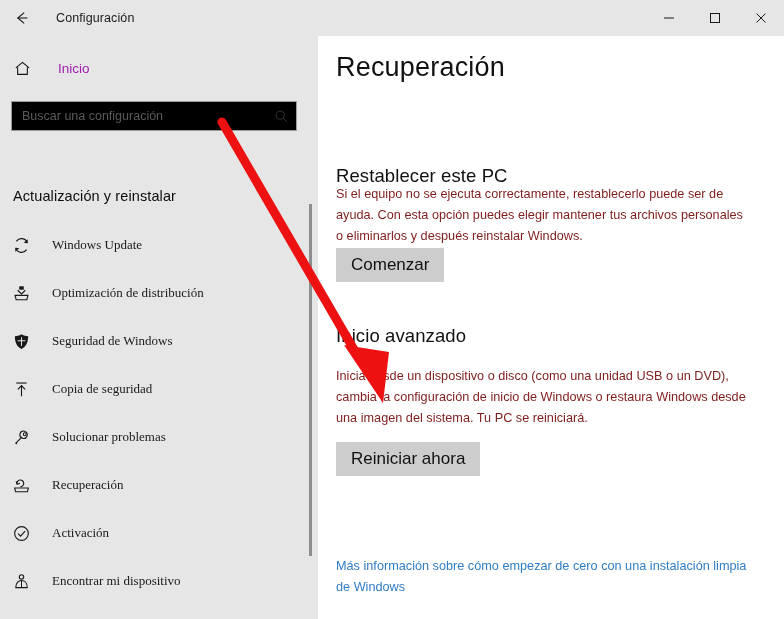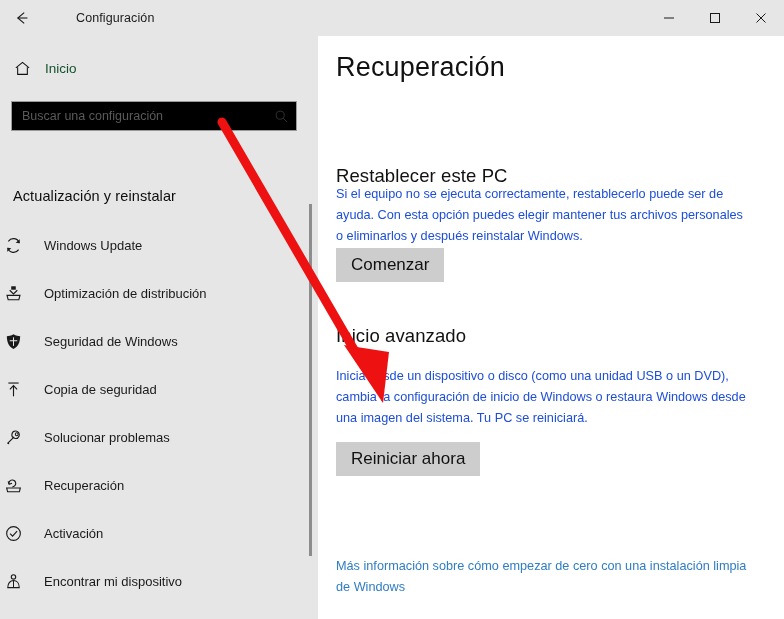--- a/index.html
+++ b/index.html
@@ -11,21 +11,21 @@
   }
   #app { position: relative; width: 784px; height: 619px; background: #ffffff; }
 
   
   .titlebar {
     position: absolute; top: 0; left: 0; width: 784px; height: 36px;
     background: #e6e6e6; z-index: 5;
   }
   .titlebar-left {
     position: absolute; top: 0; left: 0; height: 36px; width: 318px;
-    display: flex; align-items: center; gap: 20px;
+    display: flex; align-items: center;
   }
   .back-btn {
     width: 44px; height: 32px; display: flex; align-items: center; justify-content: center;
     color: #1a1a1a;
   }
   .back-btn svg { display: block; }
   .app-title {
     font-size: 12.5px; color: #1a1a1a; margin-left: 12px; letter-spacing: .1px;
     white-space: nowrap;
   }
@@ -44,21 +44,21 @@
     background: #e6e6e6;
   }
   .home-row {
     position: absolute; top: 16px; left: 0; height: 32px; width: 300px;
     display: flex; align-items: center;
   }
   .home-icon {
     width: 44px; display: flex; align-items: center; justify-content: center;
     color: #111;
   }
-  .home-label { font-size: 13.5px; color: #14532d; margin-left: 1px; }
+  .home-label { font-size: 13.5px; color: #a21caf; margin-left: 14px; }
 
   .search-box {
     position: absolute; top: 65px; left: 11px; width: 286px; height: 30px;
     background: #000000; border: 1px solid #9a9a9a;
     display: flex; align-items: center;
   }
   .search-input {
     flex: 1; border: 0; outline: 0; background: transparent;
     font-family: "Liberation Sans", sans-serif;
     font-size: 12.5px; color: #5a5a5a; padding-left: 10px;
@@ -70,21 +70,21 @@
   }
 
   .cat-title {
     position: absolute; top: 152px; left: 13px;
     font-size: 14.5px; color: #0d0d0d; letter-spacing: .1px; white-space: nowrap;
   }
 
   .nav-list { position: absolute; top: 185px; left: 0; width: 310px; }
   .nav-item {
     height: 48px; display: flex; align-items: center;
-    padding-left: 4px; cursor: default;
+    padding-left: 12px; cursor: default; font-family: Liberation Serif, serif;
   }
   .nav-icon {
     width: 32px; min-width: 32px; height: 24px;
     display: flex; align-items: center; justify-content: flex-start;
     color: #1a1a1a;
   }
   .nav-icon svg { display: block; }
   .nav-label {
     font-size: 13px; color: #1a1a1a; margin-left: 8px; white-space: nowrap;
   }
@@ -102,21 +102,21 @@
   .page-title {
     position: absolute; top: 16px; left: 18px;
     font-size: 27px; font-weight: 400; color: #111; letter-spacing: .2px;
   }
   .sec-head {
     position: absolute; left: 18px;
     font-size: 18.5px; font-weight: 400; color: #111; letter-spacing: .1px;
   }
   .sec-body {
     position: absolute; left: 18px; width: 410px;
-    font-size: 12.7px; line-height: 21px; color: #1d4ed8;
+    font-size: 12.7px; line-height: 21px; color: #7f1d1d;
   }
   .btn {
     position: absolute; left: 18px;
     background: #cdcdcd; border: 1px solid #cdcdcd;
     font-family: "Liberation Sans", sans-serif;
     font-size: 17px; color: #111;
     padding: 6px 14px; cursor: default; white-space: nowrap;
   }
   .link {
     position: absolute; left: 18px; width: 420px;

